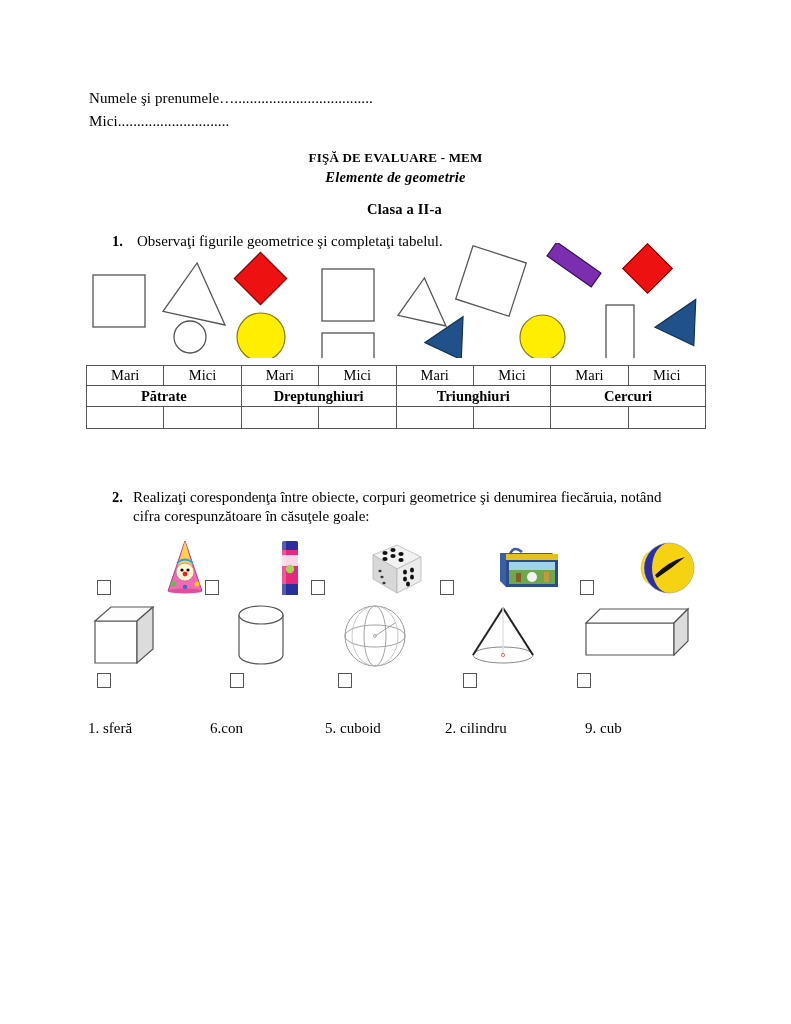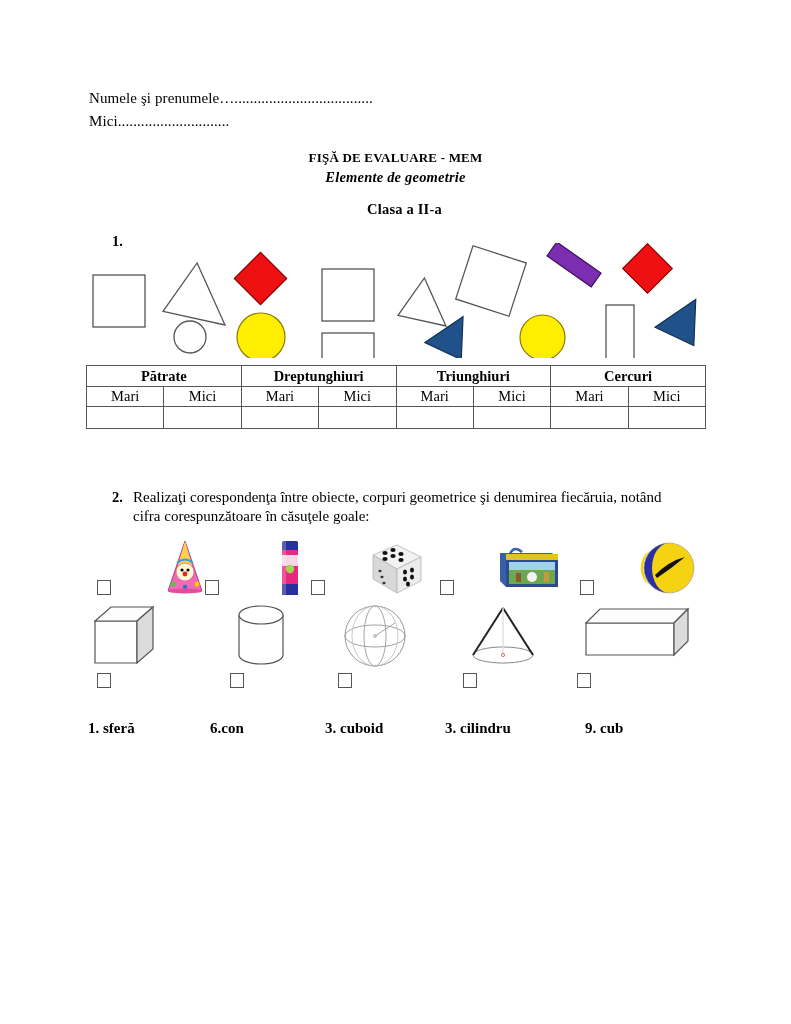--- a/index.html
+++ b/index.html
@@ -104,36 +104,36 @@
     width: 14px;
     height: 15px;
     border: 1.3px solid #555;
     background: #fff;
     box-sizing: border-box;
   }
   .label-row {
     position: absolute;
     font-size: 15px;
     white-space: nowrap;
-    font-weight: bold;
   }
 </style>
 </head>
 <body>
 
 <div class="page">
 
   <div class="hdr-line" id="name-line">Numele şi prenumele…....................................</div>
   <div class="hdr-line" id="date-line">Mici.............................</div>
 
   <div class="title" id="title-main">FIŞĂ DE EVALUARE - MEM</div>
   <div class="title" id="title-sub">Elemente de geometrie</div>
   <div class="title" id="title-class">Clasa a II-a</div>
 
   <div class="ex-num" id="ex1-num">1.</div>
+  <div class="ex" id="ex1-text">Observaţi figurile geometrice şi completaţi tabelul.</div>
 
   <svg id="shapes-canvas" viewBox="0 0 620 115">
       <rect x="8" y="32" width="52" height="52" fill="none" stroke="#555555" stroke-width="1.3"></rect>
       <polygon points="112.1,20 140,82 78,68.36" fill="none" stroke="#555555" stroke-width="1.3"></polygon>
       <circle cx="105" cy="94" r="16" fill="none" stroke="#555555" stroke-width="1.3"></circle>
       <rect x="157" y="17" width="37" height="37" fill="#ee1111" stroke="#8a0000" stroke-width="1.2" transform="rotate(45 175.5 35.5)"></rect>
       <circle cx="176" cy="94" r="24" fill="#ffee00" stroke="#8a7a00" stroke-width="1.2"></circle>
       <rect x="237" y="26" width="52" height="52" fill="none" stroke="#555555" stroke-width="1.3"></rect>
       <rect x="237" y="90" width="52" height="27" fill="none" stroke="#555555" stroke-width="1.3"></rect>
       <polygon points="339.4,35 361,83 313,72.44" fill="none" stroke="#555555" stroke-width="1.3"></polygon>
@@ -142,34 +142,34 @@
       <circle cx="457.5" cy="94.5" r="22.5" fill="#ffee00" stroke="#8a7a00" stroke-width="1.2"></circle>
       <rect x="462" y="13" width="54" height="17" fill="#7b2fb0" stroke="#3d0e5e" stroke-width="1.2" transform="rotate(35 489 21.5)"></rect>
       <rect x="521" y="62" width="28" height="55" fill="none" stroke="#555555" stroke-width="1.3"></rect>
       <rect x="545" y="8" width="35" height="35" fill="#ee1111" stroke="#8a0000" stroke-width="1.2" transform="rotate(45 562.5 25.5)"></rect>
       <polygon points="594.75,60 615,105 570,95.1" fill="#21518a" stroke="#12314f" stroke-width="1.2" transform="rotate(-100 592.5 82.5)"></polygon>
     </svg>
 
   <table id="answer-table">
     <tbody>
       <tr>
+        <td>Mari</td>
+        <td>Mici</td>
+        <td>Mari</td>
+        <td>Mici</td>
+        <td>Mari</td>
+        <td>Mici</td>
+        <td>Mari</td>
+        <td>Mici</td>
+      </tr>
+      <tr>
         <td class="grp" colspan="2">Pătrate</td>
         <td class="grp" colspan="2">Dreptunghiuri</td>
         <td class="grp" colspan="2">Triunghiuri</td>
         <td class="grp" colspan="2">Cercuri</td>
-      </tr>
-      <tr>
-        <td>Mari</td>
-        <td>Mici</td>
-        <td>Mari</td>
-        <td>Mici</td>
-        <td>Mari</td>
-        <td>Mici</td>
-        <td>Mari</td>
-        <td>Mici</td>
       </tr>
       <tr class="blank">
         <td></td>
         <td></td>
         <td></td>
         <td></td>
         <td></td>
         <td></td>
         <td></td>
         <td></td>
@@ -274,18 +274,18 @@
         </svg></div>
       <div class="cbox" style="left: 378px; top: 138px;"></div>
       <div class="solid-cell" style="left: 497px; top: 68px;"><svg width="120" height="66" viewBox="0 0 120 66">
           <polygon points="4,20 92,20 92,52 4,52" fill="#fff" stroke="#555" stroke-width="1.2"></polygon>
           <polygon points="4,20 18,6 106,6 92,20" fill="#fdfdfd" stroke="#555" stroke-width="1.2"></polygon>
           <polygon points="92,20 106,6 106,38 92,52" fill="#dcdcdc" stroke="#555" stroke-width="1.2"></polygon>
         </svg></div>
       <div class="cbox" style="left: 492px; top: 138px;"></div>
       <div class="label-row" style="left: 3px; top: 185px;">1. sferă</div>
       <div class="label-row" style="left: 125px; top: 185px;">6.con</div>
-      <div class="label-row" style="left: 240px; top: 185px;">3. cuboid</div>
-      <div class="label-row" style="left: 360px; top: 185px;">3. cilindru</div>
+      <div class="label-row" style="left: 240px; top: 185px;">5. cuboid</div>
+      <div class="label-row" style="left: 360px; top: 185px;">2. cilindru</div>
       <div class="label-row" style="left: 500px; top: 185px;">9. cub</div>
     </div>
 
 </div>
 
 </body></html>

